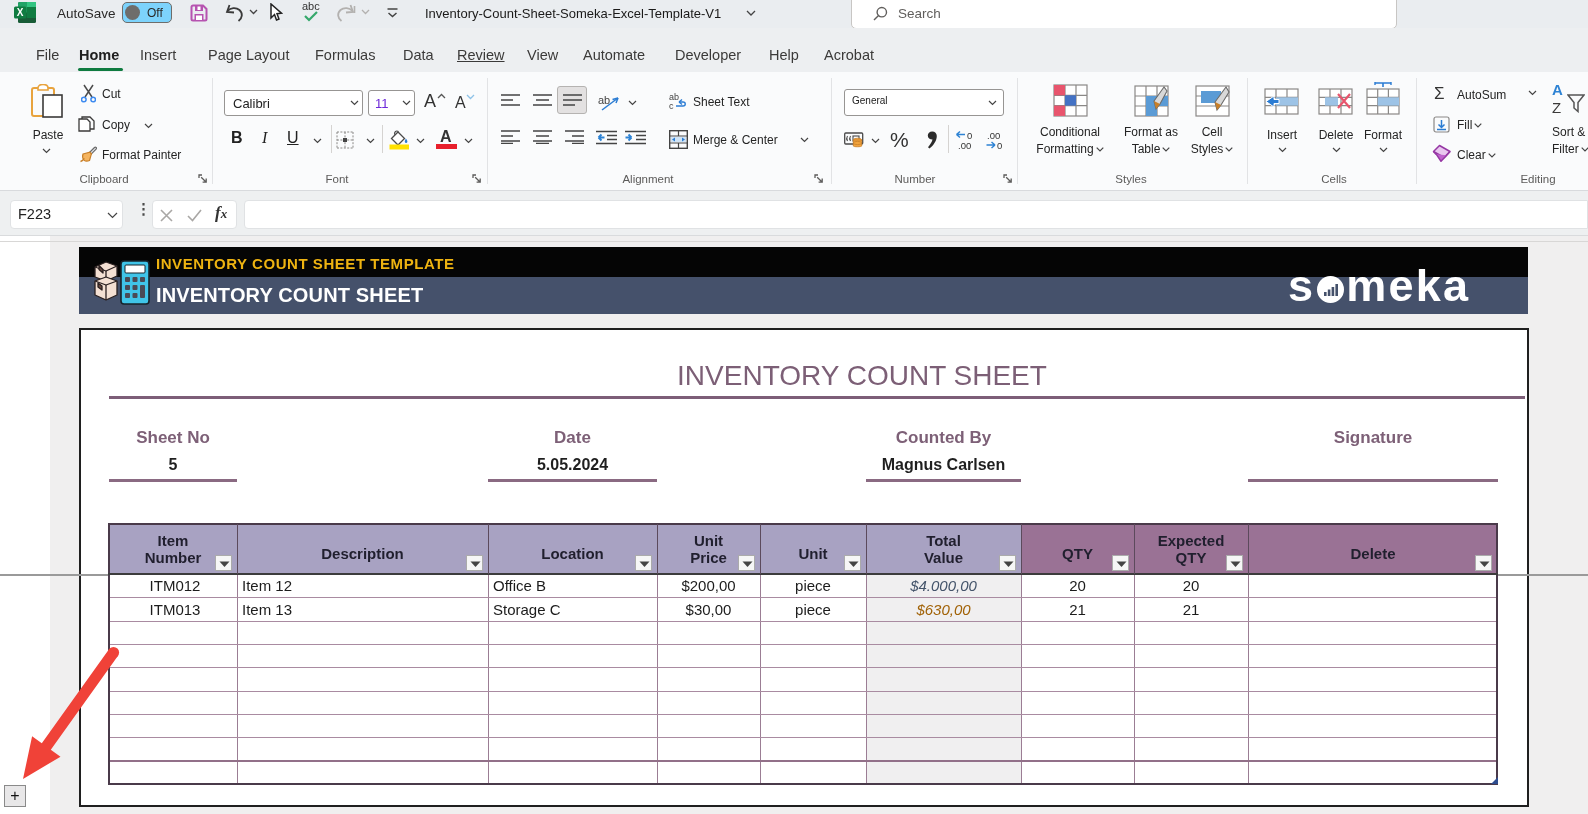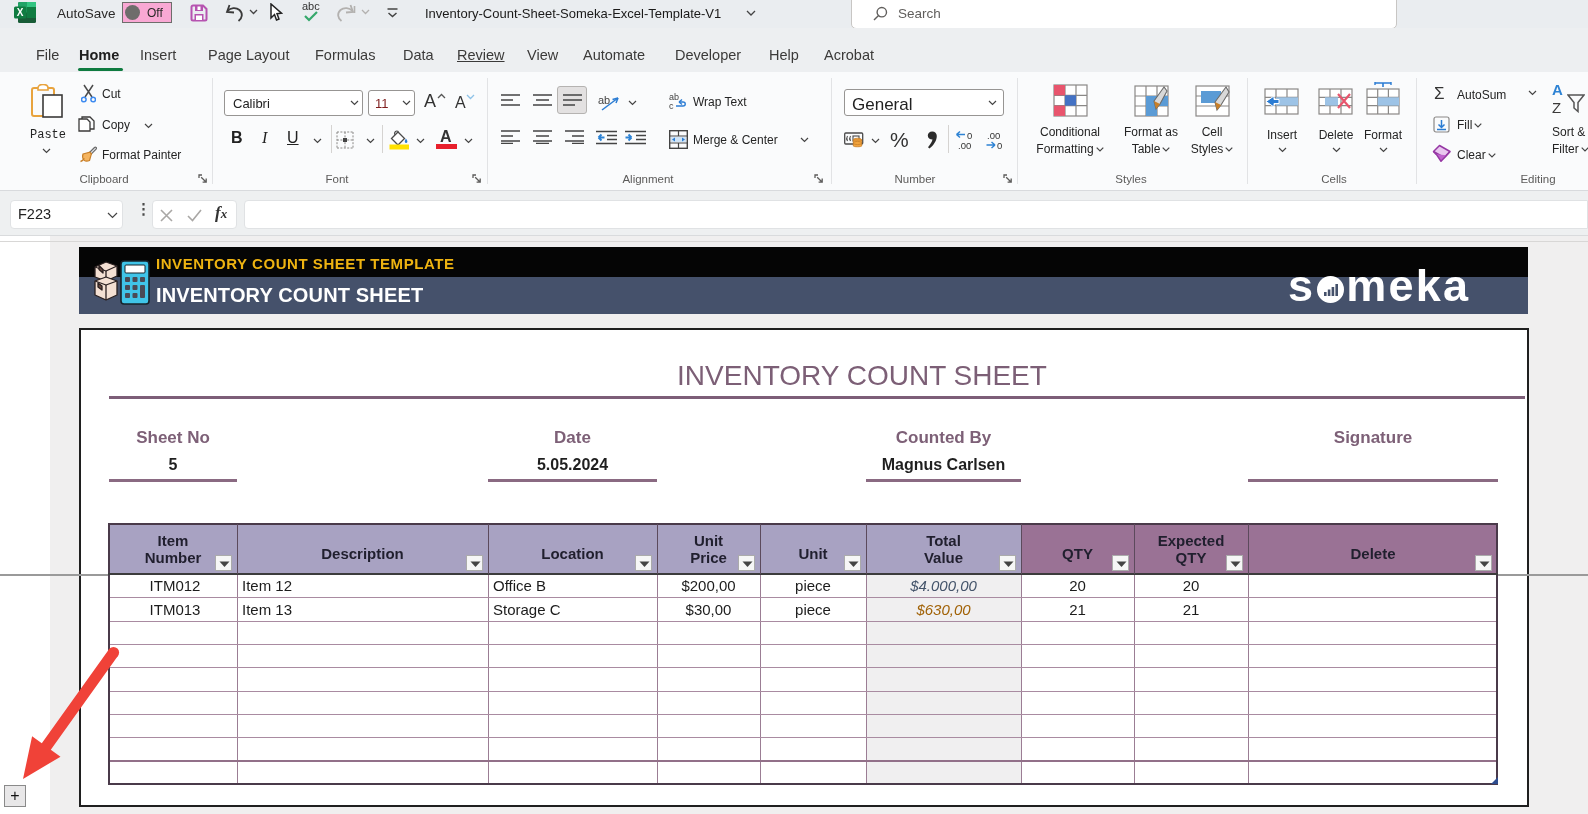--- a/index.html
+++ b/index.html
@@ -27,21 +27,21 @@
   <svg class="abs" style="left:14px;top:2px" width="22" height="21" viewBox="0 0 22 21">
     <rect x="4" y="0" width="18" height="21" rx="1.5" fill="#185c37"></rect>
     <rect x="4" y="0" width="18" height="10.5" rx="1.5" fill="#21a366"></rect>
     <rect x="13" y="5" width="9" height="11" fill="#107c41"></rect>
     <rect x="13" y="0" width="9" height="5" fill="#33c481"></rect>
     <rect x="0" y="4.5" width="12.5" height="12" rx="1.5" fill="#107c41"></rect>
     <text x="6.2" y="13.8" font-size="10" font-weight="bold" fill="#fff" text-anchor="middle" font-family="Liberation Sans">X</text>
   </svg>
   <div class="abs" style="left:57px;top:6px;font-size:13.5px;color:#2b2a29;">AutoSave</div>
 
-  <div class="abs" style="left:122px;top:2px;width:50px;height:21px;border:1.5px solid #6e6d6b;border-radius:0;background:#f9a8d4;">
+  <div class="abs" style="left:122px;top:2px;width:50px;height:21px;border:1.5px solid #6e6d6b;border-radius:5px;background:#7dd3fc;">
     <div class="abs" style="left:2px;top:1.5px;width:15px;height:15px;border-radius:50%;background:#6e6d6b;"></div>
     <div class="abs" style="left:24px;top:2.5px;font-size:12px;color:#2b2a29;">Off</div>
   </div>
 
   <svg class="abs" style="left:190px;top:4px" width="18" height="18" viewBox="0 0 18 18">
     <path d="M1.5 3 A1.5 1.5 0 0 1 3 1.5 H13 L16.5 5 V15 A1.5 1.5 0 0 1 15 16.5 H3 A1.5 1.5 0 0 1 1.5 15 Z" fill="none" stroke="#b653b0" stroke-width="2"></path>
     <path d="M5 2 H13 V7 H5 Z" fill="#b653b0"></path>
     <rect x="7.5" y="2.5" width="3" height="3.5" fill="#fff"></rect>
     <path d="M4.5 10 H13.5 V16 H4.5 Z" fill="#b653b0"></path>
     <rect x="6" y="11.5" width="6" height="4.5" fill="#fff"></rect>
@@ -140,21 +140,21 @@
     <svg class="launcher" style="left:1003px;top:174px" viewBox="0 0 10 10">
         <path d="M1 4 V1 H4" fill="none" stroke="#5c5b5a" stroke-width="1.3"></path>
         <path d="M3.2 3.2 L8 8 M8.2 4.6 V8.2 H4.6" fill="none" stroke="#5c5b5a" stroke-width="1.3"></path>
       </svg>
 
     <svg class="abs" style="left:31px;top:84px" width="34" height="34" viewBox="0 0 34 34">
       <rect x="1" y="4" width="22" height="28" rx="2" fill="none" stroke="#e8a33d" stroke-width="2"></rect>
       <path d="M7 4 C7 1.5 9 0.5 12 0.5 C15 0.5 17 1.5 17 4 L17 6 L7 6 Z" fill="#fff" stroke="#e8a33d" stroke-width="1.6"></path>
       <rect x="12" y="11" width="19" height="22" fill="#fff" stroke="#3b3a39" stroke-width="1.6"></rect>
     </svg>
-    <div class="rbtxt" style="left:30px;top:128px;width:36px;text-align:center;font-family:Liberation Mono, monospace;">Paste</div>
+    <div class="rbtxt" style="left:30px;top:128px;width:36px;text-align:center;">Paste</div>
     <svg class="abs" style="left:42px;top:148px" width="9" height="6" viewBox="0 0 9 6">
         <path d="M1 1 L4.5 4.5 L8 1" fill="none" stroke="#444" stroke-width="1.2"></path>
       </svg>
 
     <svg class="abs" style="left:81px;top:84px" width="15" height="19" viewBox="0 0 15 19">
       <path d="M3 1 L11 13 M12 1 L4 13" stroke="#4a4a4a" stroke-width="1.5"></path>
       <circle cx="2.8" cy="15.5" r="2.3" fill="none" stroke="#3c8af0" stroke-width="1.5"></circle>
       <circle cx="12.2" cy="15.5" r="2.3" fill="none" stroke="#3c8af0" stroke-width="1.5"></circle>
     </svg>
     <div class="rbtxt" style="left:102px;top:87px;">Cut</div>
@@ -174,21 +174,21 @@
       <path d="M1.5 16.5 C3.5 15.8 4.5 14.8 5.2 13.2" fill="none" stroke="#c87f28" stroke-width="1.4"></path>
     </svg>
     <div class="rbtxt" style="left:102px;top:148px;">Format Painter</div>
 
     <div class="abs" style="left:224px;top:90px;width:139px;height:26px;background:#fff;border:1px solid #979593;border-radius:3px;"></div>
     <div class="abs" style="left:233px;top:96px;font-size:13px;color:#222;">Calibri</div>
     <svg class="abs" style="left:350px;top:100px" width="9" height="6" viewBox="0 0 9 6">
         <path d="M1 1 L4.5 4.5 L8 1" fill="none" stroke="#444" stroke-width="1.2"></path>
       </svg>
     <div class="abs" style="left:368px;top:90px;width:47px;height:26px;background:#fff;border:1px solid #979593;border-radius:3px;"></div>
-    <div class="abs" style="left:375px;top:96px;font-size:13px;color:#7f1d1d;">11</div>
+    <div class="abs" style="left:375px;top:96px;font-size:13px;color:#6d28d9;">11</div>
     <svg class="abs" style="left:402px;top:100px" width="9" height="6" viewBox="0 0 9 6">
         <path d="M1 1 L4.5 4.5 L8 1" fill="none" stroke="#444" stroke-width="1.2"></path>
       </svg>
     <div class="abs" style="left:424px;top:91px;font-size:18px;color:#333;">A</div>
     <svg class="abs" style="left:437px;top:93px" width="9" height="6" viewBox="0 0 9 6">
         <path d="M1 5 L4.5 1.5 L8 5" fill="none" stroke="#555" stroke-width="1.3"></path>
       </svg>
     <div class="abs" style="left:455px;top:94px;font-size:16px;color:#333;">A</div>
     <svg class="abs" style="left:466px;top:94px" width="9" height="6" viewBox="0 0 9 6">
         <path d="M1 1 L4.5 4.5 L8 1" fill="none" stroke="#8ec2e8" stroke-width="1.3"></path>
@@ -257,34 +257,34 @@
     <svg class="abs" style="left:625px;top:130px" width="21" height="15" viewBox="0 0 21 15">
       <path d="M0 1.5 H21 M11 5.5 H21 M11 9.5 H21 M0 13.5 H21" stroke="#444" stroke-width="1.6"></path>
       <path d="M0.5 7.5 H6.5 M6.5 7.5 L3.5 4.5 M6.5 7.5 L3.5 10.5" fill="none" stroke="#2e83d4" stroke-width="2"></path>
     </svg>
     <svg class="abs" style="left:669px;top:92px" width="20" height="19" viewBox="0 0 20 19">
       <text x="0" y="8" font-size="9" fill="#444">ab</text>
       <text x="0" y="17" font-size="9" fill="#444">c</text>
       <path d="M7 14 H14 C17 14 17 10 14 10 H10" fill="none" stroke="#2b7cd3" stroke-width="1.4"></path>
       <path d="M10 10 L13 7.5 M10 10 L13 12.5" stroke="#2b7cd3" stroke-width="1.4" fill="none"></path>
     </svg>
-    <div class="rbtxt" style="left:693px;top:95px;">Wrap Text</div>
+    <div class="rbtxt" style="left:693px;top:95px;">Sheet Text</div>
     <svg class="abs" style="left:669px;top:130px" width="19" height="19" viewBox="0 0 19 19">
       <rect x="0.7" y="0.7" width="17.6" height="17.6" fill="none" stroke="#444" stroke-width="1.4"></rect>
       <path d="M0.7 6 H18.3 M0.7 13 H18.3 M9.5 0.7 V6 M9.5 13 V18.3" stroke="#444" stroke-width="1.2"></path>
       <rect x="2" y="7" width="15" height="5" fill="#cfe3f5"></rect>
       <path d="M3 9.5 L6 7.5 V11.5 Z M16 9.5 L13 7.5 V11.5 Z" fill="#2b7cd3"></path>
     </svg>
     <div class="rbtxt" style="left:693px;top:133px;">Merge &amp; Center</div>
     <svg class="abs" style="left:800px;top:137px" width="9" height="6" viewBox="0 0 9 6">
         <path d="M1 1 L4.5 4.5 L8 1" fill="none" stroke="#444" stroke-width="1.2"></path>
       </svg>
 
     <div class="abs" style="left:844px;top:89px;width:160px;height:27px;background:#fff;border:1px solid #979593;border-radius:3px;"></div>
-    <div class="abs" style="left:852px;top:95px;font-size:17px;color:#222;">General</div>
+    <div class="abs" style="left:852px;top:95px;font-size:10px;color:#222;">General</div>
     <svg class="abs" style="left:988px;top:100px" width="9" height="6" viewBox="0 0 9 6">
         <path d="M1 1 L4.5 4.5 L8 1" fill="none" stroke="#444" stroke-width="1.2"></path>
       </svg>
     <svg class="abs" style="left:844px;top:132px" width="20" height="17" viewBox="0 0 20 17">
       <rect x="0.7" y="1" width="18" height="11" rx="1" fill="none" stroke="#4a4a4a" stroke-width="1.3"></rect>
       <path d="M3.5 4 C2.5 5.5 2.5 7.5 3.5 9 M6.5 4 C5.5 5.5 5.5 7.5 6.5 9" fill="none" stroke="#4a4a4a" stroke-width="1.1"></path>
       <rect x="9" y="4" width="6" height="5" fill="none" stroke="#4a4a4a" stroke-width="1.1"></rect>
       <g fill="#f2a33c" stroke="#c87f28" stroke-width="0.8">
         <ellipse cx="13.5" cy="8" rx="4.2" ry="1.8"></ellipse>
         <path d="M9.3 8 V14 C9.3 15 17.7 15 17.7 14 V8 Z"></path>

